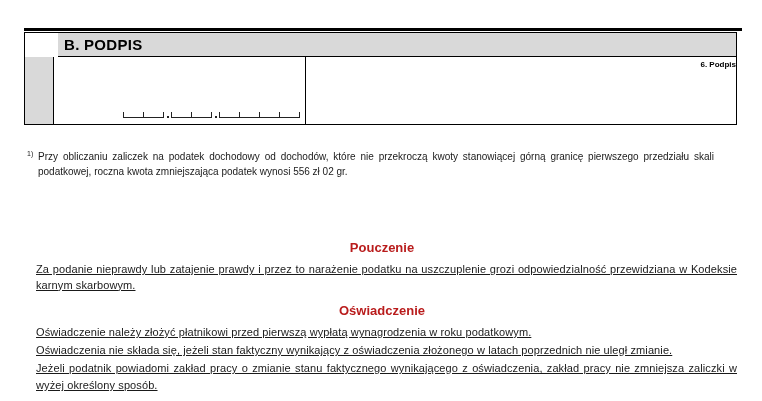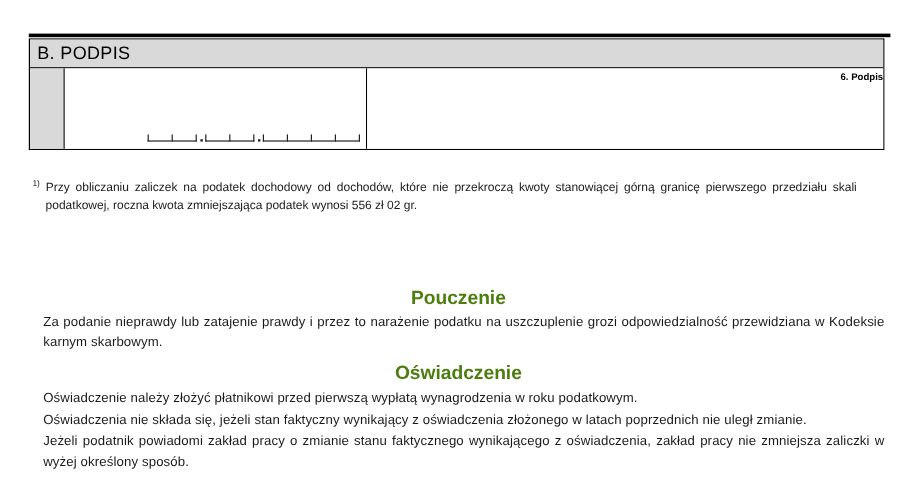--- a/index.html
+++ b/index.html
@@ -33,25 +33,26 @@
     width: 711px;
     height: 91px;
     border: 1px solid #000;
     background: #ffffff;
   }
   .section-header {
     height: 23px;
     line-height: 23px;
     background: #d9d9d9;
     border-bottom: 1px solid #000;
-    font-weight: normal;
+    font-weight: bold;
     font-size: 15px;
     letter-spacing: 0.3px;
     padding-left: 6px;
     color: #000;
+    margin-left: 33px;
   }
   .section-body {
     display: flex;
     height: 67px;
   }
   .gray-strip {
     width: 28px;
     background: #d9d9d9;
     border-right: 1px solid #000;
   }
@@ -109,35 +110,36 @@
     font-size: 7px;
     line-height: 0;
   }
   
   .center-title {
     position: absolute;
     left: 27px;
     width: 710px;
     text-align: center;
     font-weight: bold;
-    font-size: 16px;
-    color: #4d7c0f;
+    font-size: 13px;
+    color: #b91c1c;
     margin: 0;
   }
   .title-pouczenie { top: 240px; }
   .title-objasnienia { top: 303px; }
   
   .para {
     position: absolute;
     left: 36px;
     width: 701px;
     margin: 0;
     font-size: 11px;
     text-align: justify;
     letter-spacing: 0.1px;
+    text-decoration: underline;
   }
   .para-pouczenie { top: 262px; line-height: 15.5px; }
   .para-obj-1 { top: 324px; line-height: 17px; }
   .para-obj-2 { top: 342px; line-height: 17px; }
   .para-obj-3 { top: 360px; line-height: 17px; }
 </style>
 </head>
 <body>
 
 <div class="page">

